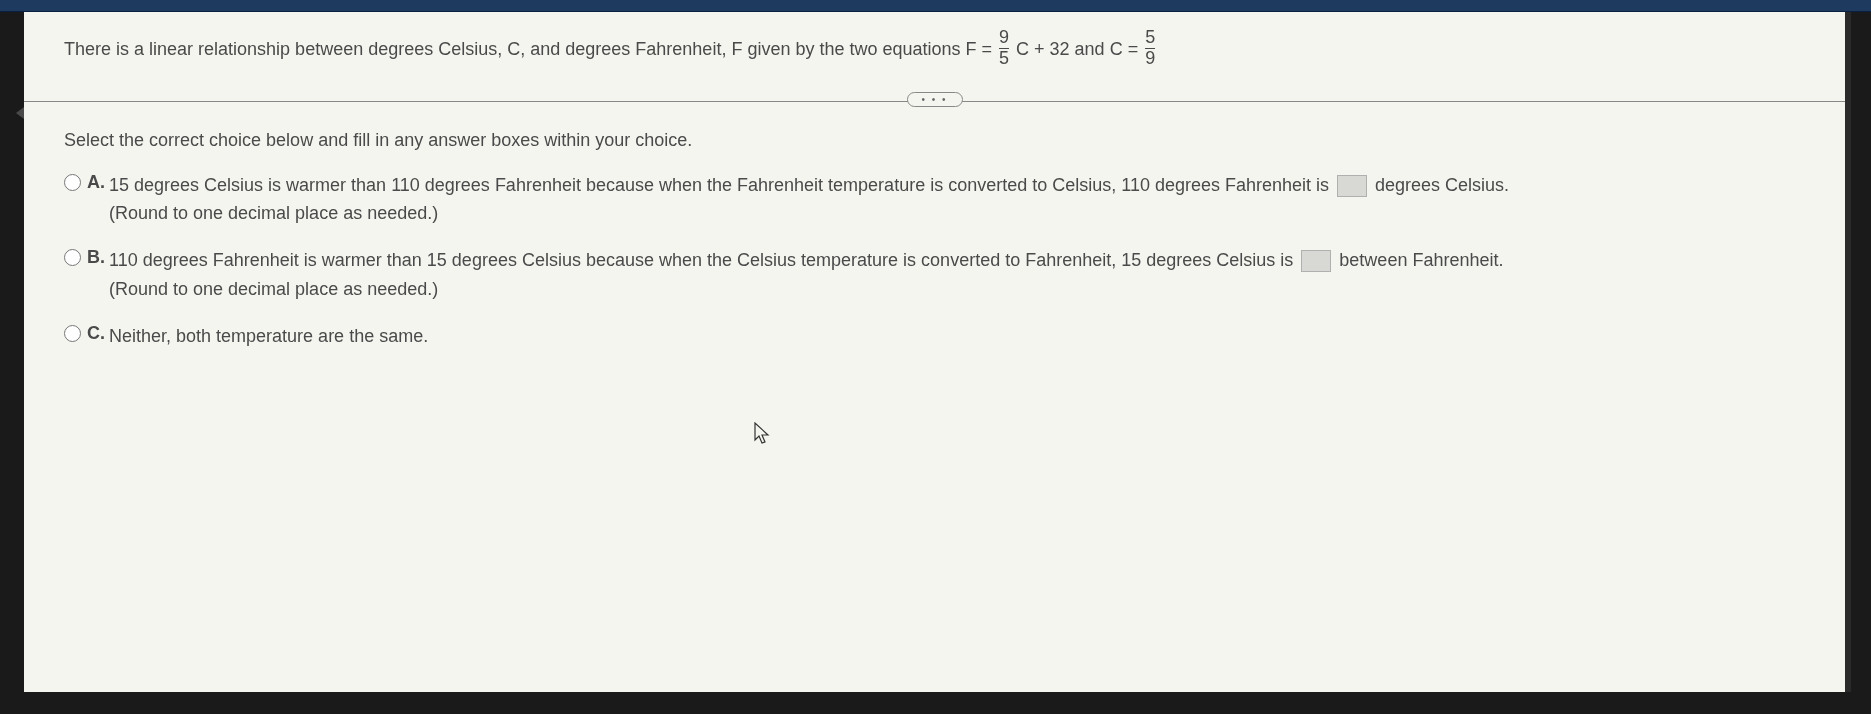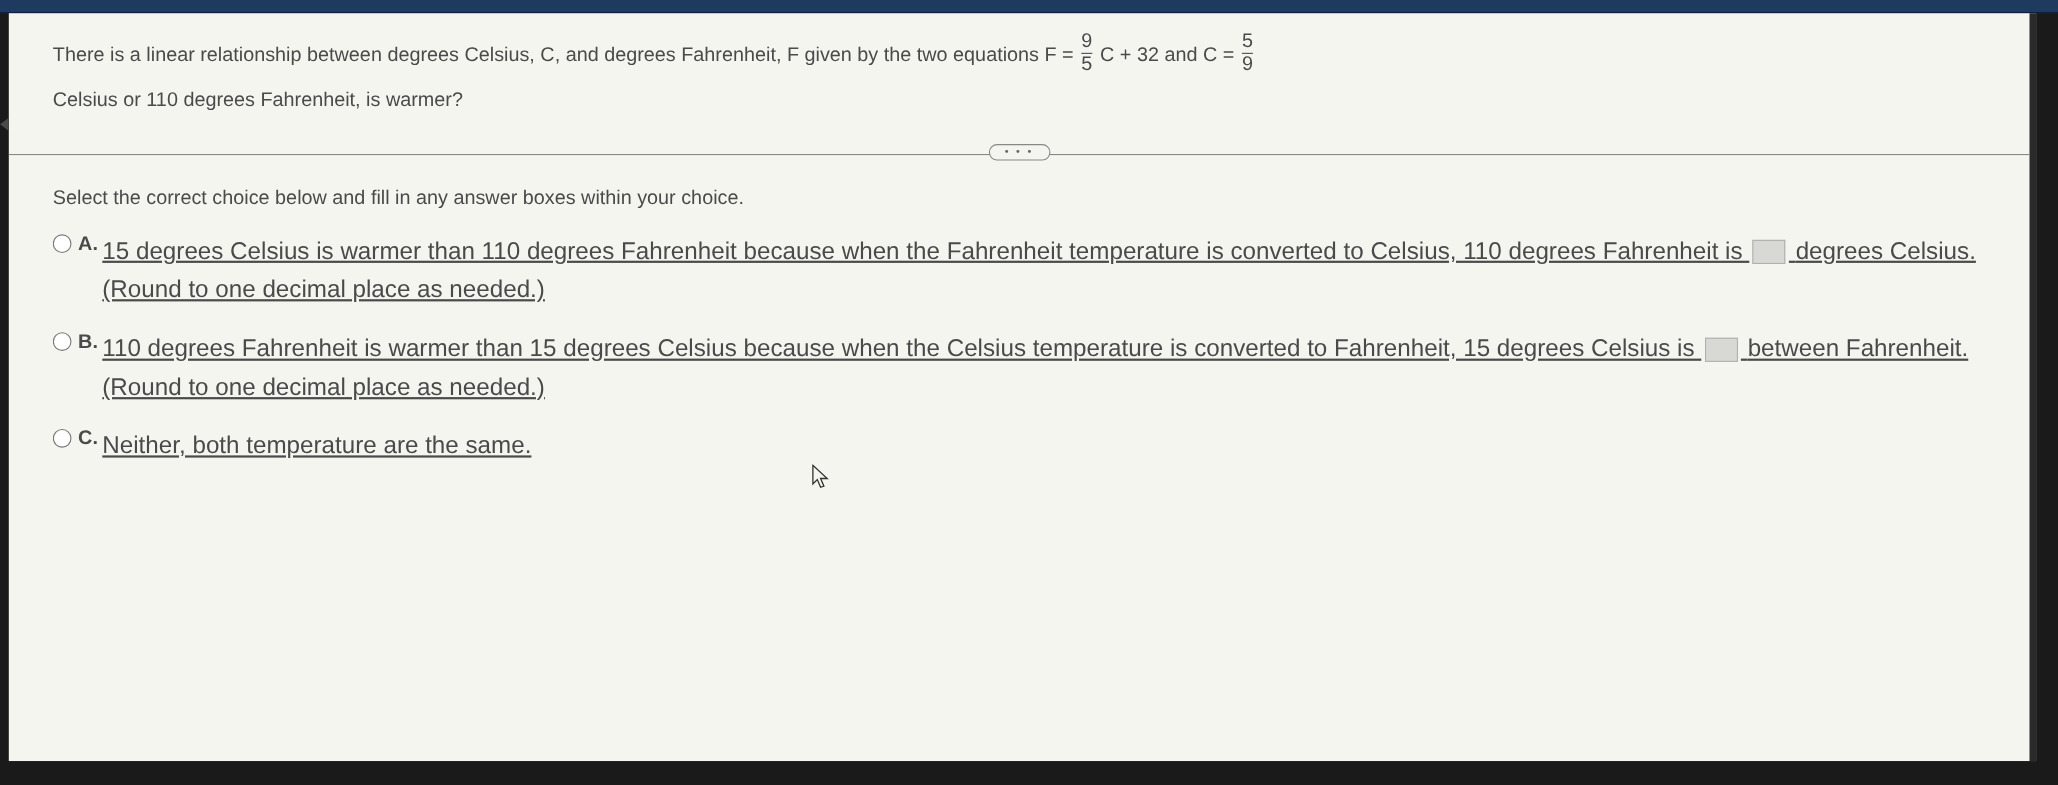--- a/index.html
+++ b/index.html
@@ -8,21 +8,21 @@
       background: #1a1a1a;
       padding: 0;
     }
     .top-bar {
       background: #1e3a5f;
       height: 12px;
       border-bottom: 1px solid #0a2040;
     }
     .content-wrapper {
       background: #f5f5f0;
-      margin: 0 20px 0 8px;
+      margin: 0 20px 0 24px;
       min-height: 680px;
       padding: 0;
       position: relative;
       border-right: 6px solid #2a2a2a;
     }
     .scroll-indicator {
       position: absolute;
       left: -8px;
       top: 95px;
       width: 0;
@@ -101,23 +101,22 @@
       width: 28px;
       color: #4a4a4a;
       font-size: 18px;
       font-weight: bold;
       padding-left: 6px;
       padding-top: 1px;
     }
     .choice-text {
       flex: 1;
       color: #4a4a4a;
-      font-size: 22px;
+      font-size: 18px;
       line-height: 1.6;
-      text-decoration: underline;
     }
     .answer-box {
       display: inline-block;
       width: 30px;
       height: 22px;
       background: #d8d8d5;
       border: 1px solid #b0b0b0;
       vertical-align: middle;
       margin: 0 3px;
     }
@@ -146,21 +145,20 @@
       <span class="fraction">
         <span class="num">9</span>
         <span class="den">5</span>
       </span>
       <span>C + 32 and C = </span>
       <span class="fraction">
         <span class="num">5</span>
         <span class="den">9</span>
       </span>
       <br>
-      <span>Celsius or 110 degrees Fahrenheit, is warmer?</span>
     </div>
   </div>
 
   <div class="divider-wrap">
     <hr class="divider-line">
     <div class="dots-pill">• • •</div>
   </div>
 
   <div class="instruction">Select the correct choice below and fill in any answer boxes within your choice.</div>
 

